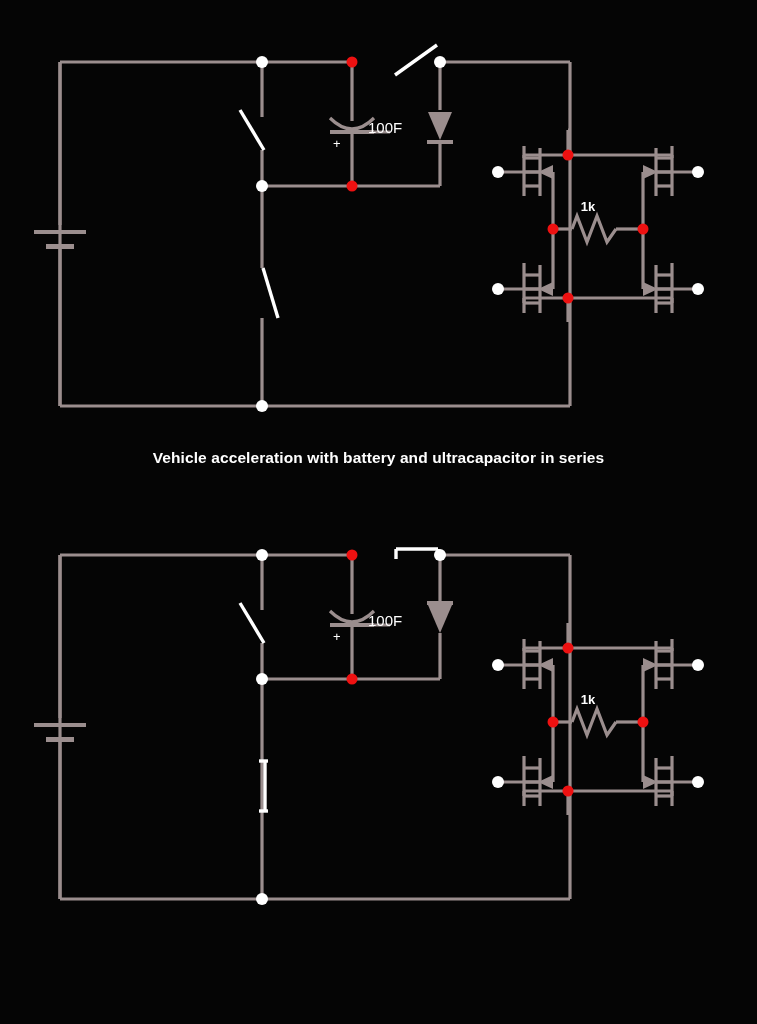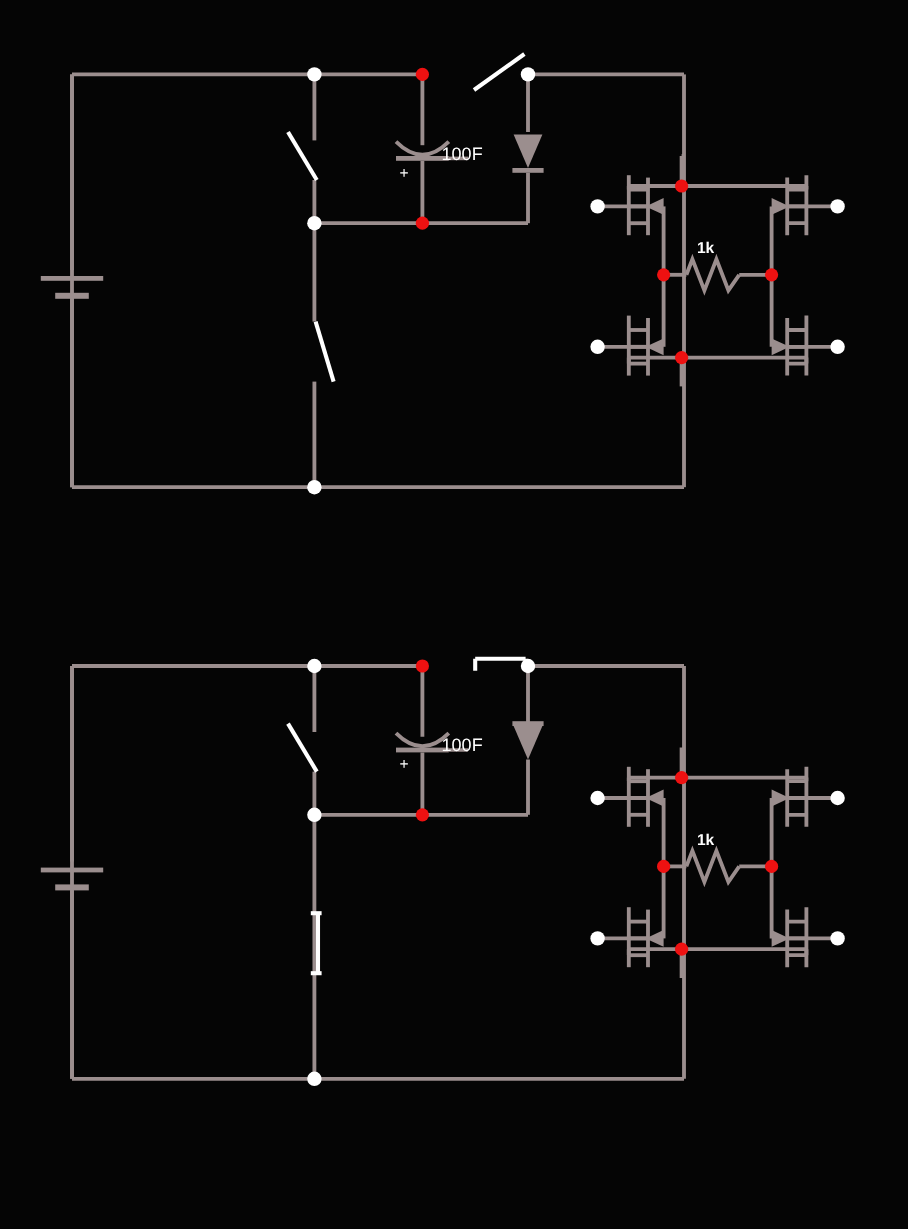--- a/index.html
+++ b/index.html
@@ -237,20 +237,21 @@
       <circle class="node-white" cx="440" cy="62" r="6"></circle>
       <circle class="node-white" cx="262" cy="186" r="6"></circle>
       <circle class="node-red" cx="352" cy="186" r="5.5"></circle>
       <circle class="node-white" cx="262" cy="406" r="6"></circle>
       <circle class="node-red" cx="568" cy="155" r="5.5"></circle>
       <circle class="node-red" cx="568" cy="298" r="5.5"></circle>
       <circle class="node-red" cx="553" cy="229" r="5.5"></circle>
       <circle class="node-red" cx="643" cy="229" r="5.5"></circle>
     </svg>
 
+    <div class="caption" id="caption-1">Vehicle acceleration with battery and ultracapacitor in series</div>
   </div>
 
   <div class="circuit-block" id="block-2">
     <svg class="schematic-svg" viewBox="0 0 757 440" width="757" height="440">
 
       <path class="wire" d="M 60 62 L 60 406"></path>
       <path class="wire" d="M 60 62 L 262 62"></path>
       <path class="wire" d="M 262 62 L 352 62"></path>
       <path class="wire" d="M 440 62 L 570 62"></path>
       <path class="wire" d="M 570 62 L 570 155"></path>

